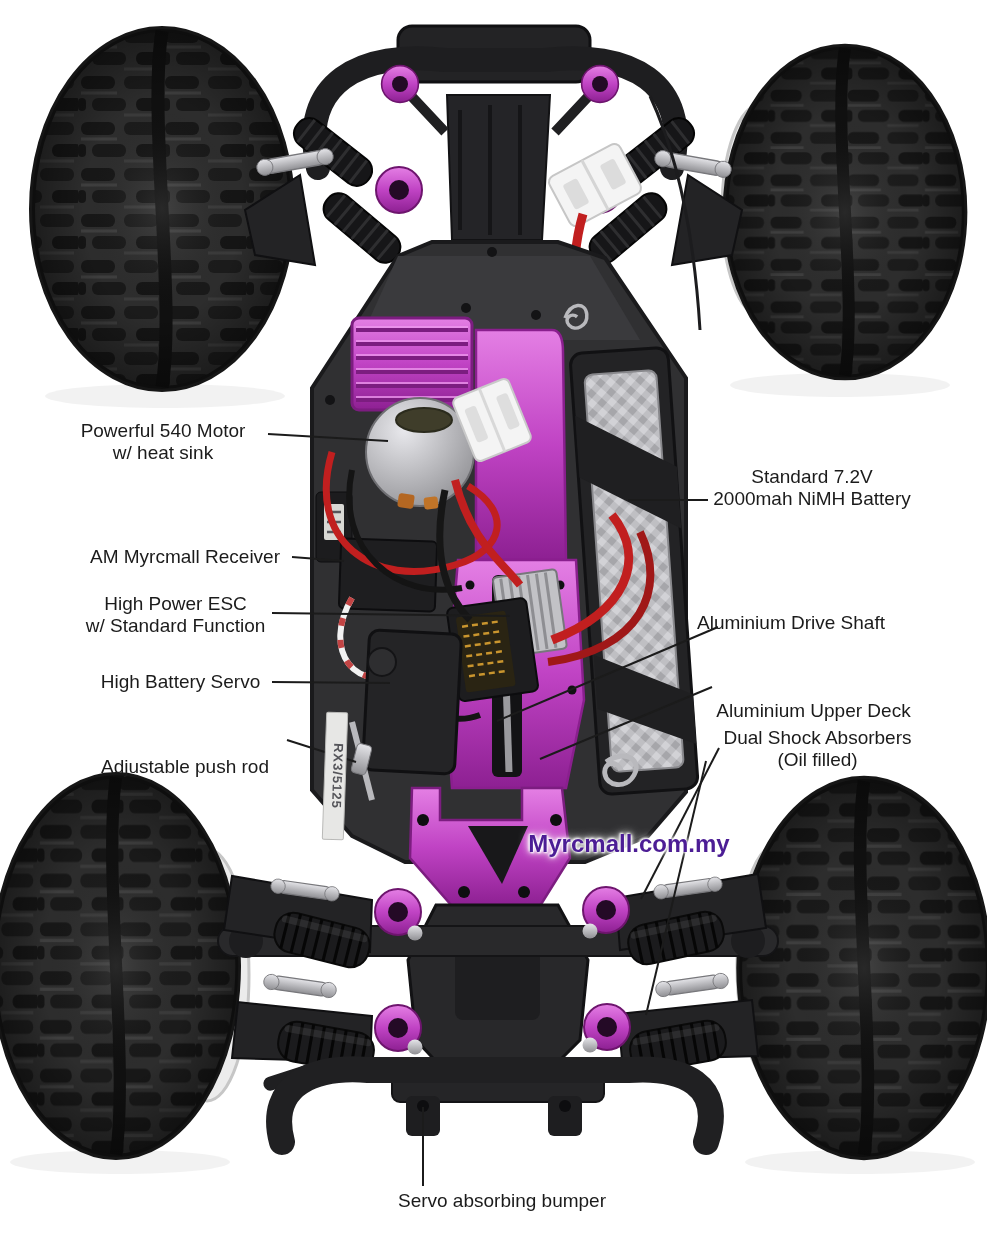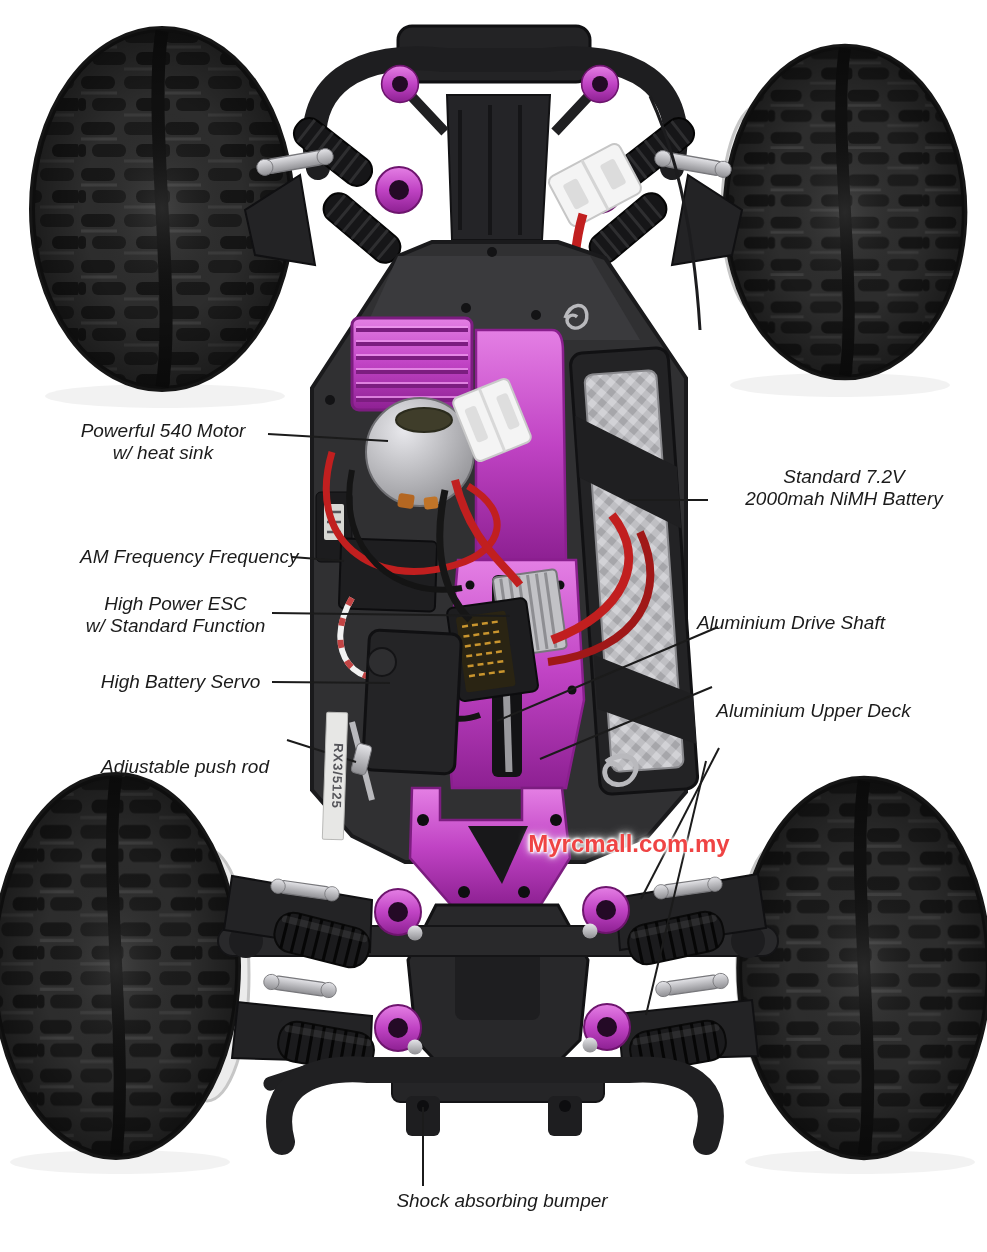--- a/index.html
+++ b/index.html
@@ -1,23 +1,23 @@
 <!DOCTYPE html>
 <html><head>
 <meta charset="utf-8">
 <style>
   html,body{margin:0;padding:0;background:#ffffff;}
   #stage{position:relative;width:987px;height:1252px;background:#ffffff;overflow:hidden;
          font-family:"Liberation Sans",sans-serif;}
   #car-svg{position:absolute;left:0;top:0;}
   .lbl{position:absolute;font:400 19px "Liberation Sans",sans-serif;color:#1b1b1b;
        text-align:center;line-height:22px;white-space:nowrap;}
-  .ln{display:block;font-style:italic;}
+  .ln{display:block;}
   #watermark{position:absolute;left:524px;top:830px;width:210px;text-align:center;
-             font:700 24px "Liberation Sans",sans-serif;color:#ef4444;
+             font:700 24px "Liberation Sans",sans-serif;color:#4c1d95;
              letter-spacing:0px;
              text-shadow:0 0 4px #fff,0 0 7px #fff,0 0 12px #fff,1px 1px 2px #fff,-1px -1px 2px #fff;}
   #servo-sticker{position:absolute;left:324px;top:712px;height:126px;width:20px;
                  background:#e7e7e5;border:1px solid #b9b9b7;border-radius:2px;
                  writing-mode:vertical-rl;text-orientation:mixed;
                  font:700 13px "Liberation Sans",sans-serif;color:#55555a;
                  letter-spacing:1px;text-align:center;transform:rotate(2deg);}
 </style>
 </head>
 <body>
@@ -294,43 +294,47 @@
     <line x1="719" y1="748" x2="641" y2="899"></line>
     <line x1="706" y1="761" x2="646" y2="1015"></line>
     <line x1="423" y1="1107" x2="423" y2="1186"></line>
   </g>
 </svg>
 
 <div class="lbl" style="left:58px;top:420px;width:210px">
   <span class="ln">Powerful 540 Motor</span>
   <span class="ln">w/ heat sink</span>
 </div>
-<div class="lbl" style="left:732px;top:466px;width:224px">
+<div class="lbl" style="left:700px;top:466px;width:224px">
   <span class="ln">Standard 7.2V</span>
   <span class="ln">2000mah NiMH Battery</span>
 </div>
 <div class="lbl" style="left:80px;top:546px;width:210px">
-  <span class="ln">AM Frequency Frequency</span>
+  <span class="ln">AM Myrcmall Receiver</span>
 </div>
 <div class="lbl" style="left:78px;top:593px;width:195px">
   <span class="ln">High Power ESC</span>
   <span class="ln">w/ Standard Function</span>
 </div>
 <div class="lbl" style="left:88px;top:671px;width:185px">
   <span class="ln">High Battery Servo</span>
 </div>
 <div class="lbl" style="left:85px;top:756px;width:200px">
   <span class="ln">Adjustable push rod</span>
 </div>
 <div class="lbl" style="left:686px;top:612px;width:210px">
   <span class="ln">Aluminium Drive Shaft</span>
 </div>
 <div class="lbl" style="left:706px;top:700px;width:215px">
   <span class="ln">Aluminium Upper Deck</span>
 </div>
+<div class="lbl" style="left:710px;top:727px;width:215px">
+  <span class="ln">Dual Shock Absorbers</span>
+  <span class="ln">(Oil filled)</span>
+</div>
 <div class="lbl" style="left:382px;top:1190px;width:240px">
-  <span class="ln">Shock absorbing bumper</span>
+  <span class="ln">Servo absorbing bumper</span>
 </div>
 
 <div id="watermark">Myrcmall.com.my</div>
 <div id="servo-sticker">RX3/5125</div>
 
 </div>
 
 </body></html>

